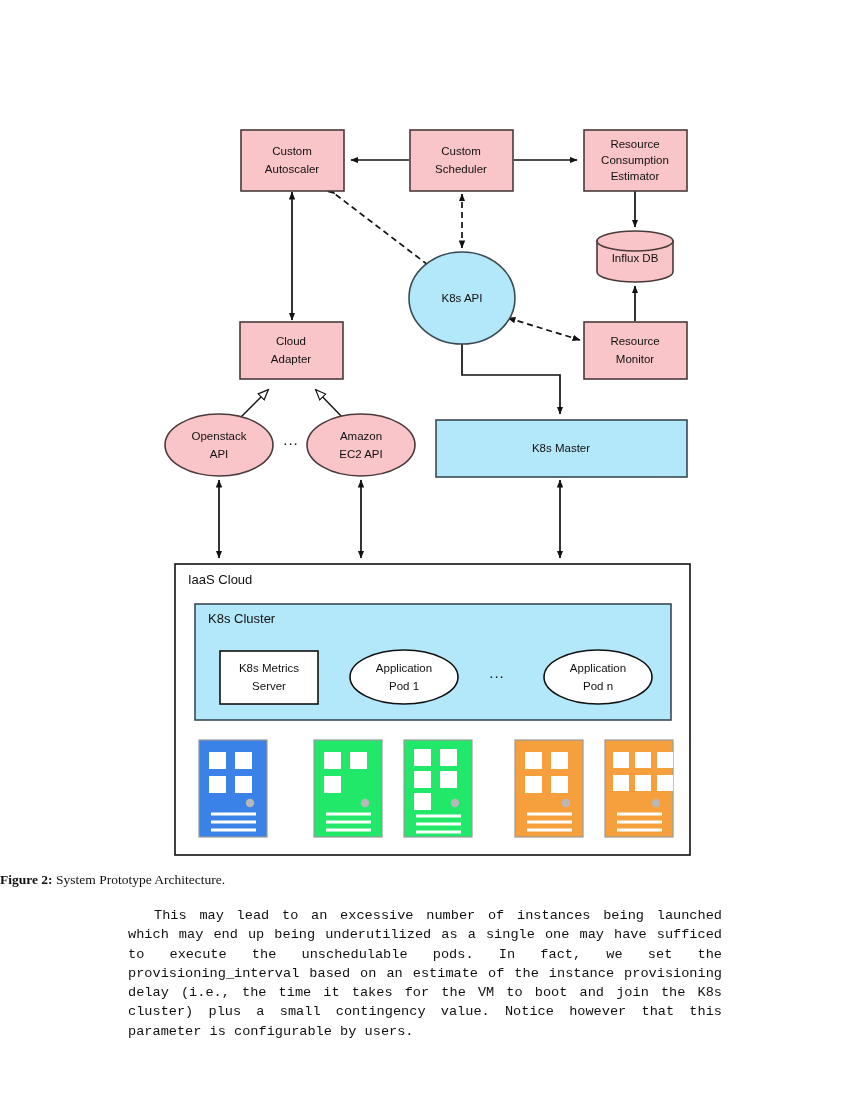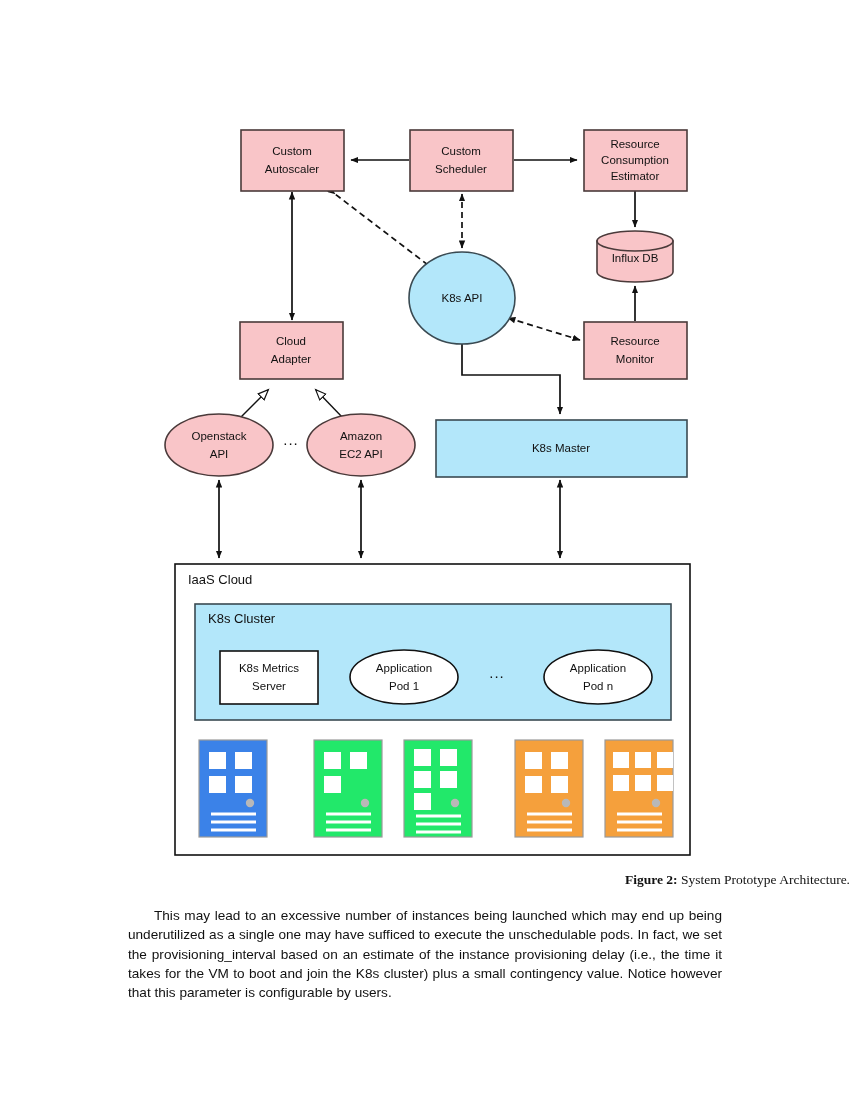--- a/index.html
+++ b/index.html
@@ -31,27 +31,27 @@
   .edge{stroke:#111111;stroke-width:1.7;fill:none;}
   .edge-dash{stroke:#111111;stroke-width:1.7;fill:none;stroke-dasharray:6 4;}
   .edge-gen{stroke:#111111;stroke-width:1.4;fill:none;}
   .vm-body{stroke:#9a9a9a;stroke-width:1.2;}
   .vm-sq{fill:#ffffff;}
   .vm-line{stroke:#ffffff;stroke-width:3.2;}
   .vm-dot{fill:#b8b8b8;}
 
   #caption{
     position:absolute;left:0;top:872px;width:850px;
-    text-align:right;
+    text-align:left;
     font-family:"Liberation Serif",serif;font-size:13.5px;color:#111;
   }
   #caption .cap-bold{font-weight:bold;}
   #bodytext{
     position:absolute;left:128px;top:906px;width:594px;
-    font-family:Liberation Sans, sans-serif;font-size:13.6px;
+    font-family:Liberation Mono, monospace;font-size:13.6px;
     line-height:1.42;color:#111;text-align:justify;
   }
   #bodytext .indent{text-indent:26px;}
 </style>
 </head>
 <body>
 
 <div id="figure-area">
 <svg id="diagram" width="850" height="870" viewBox="0 0 850 870">
   <defs>

